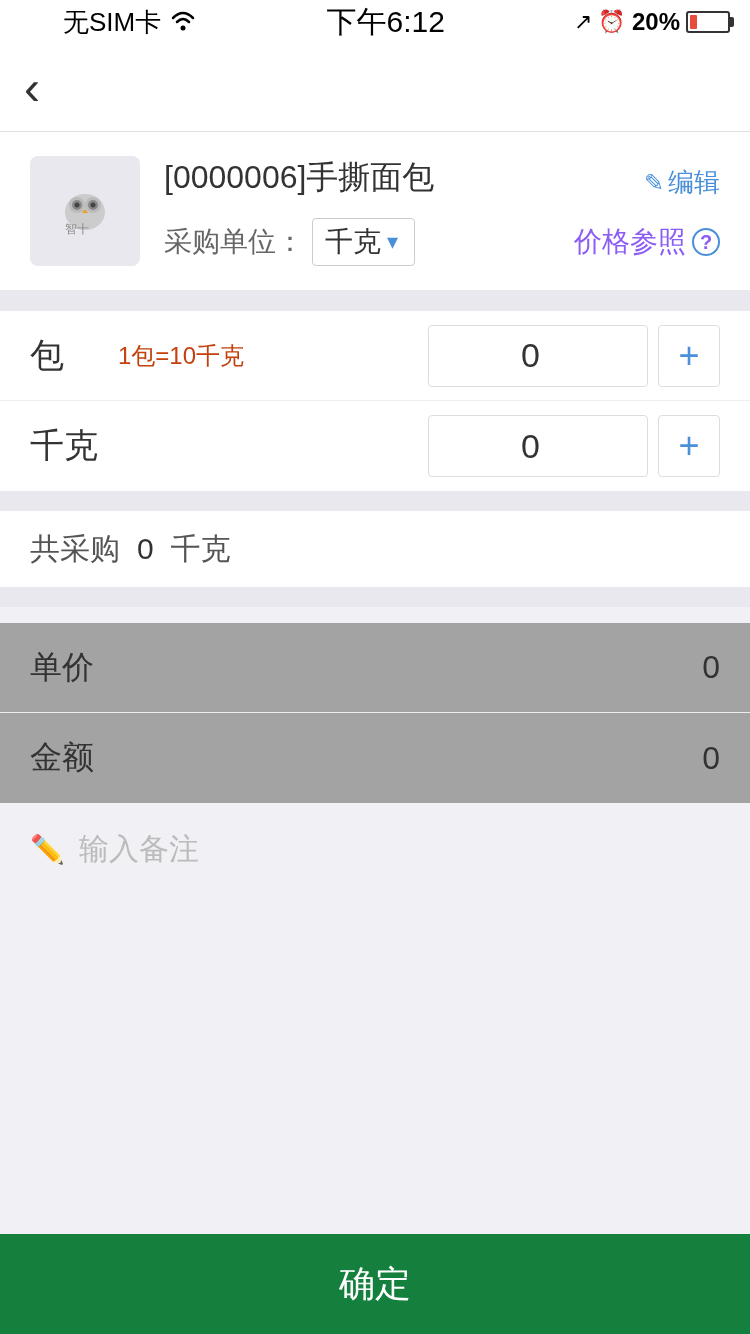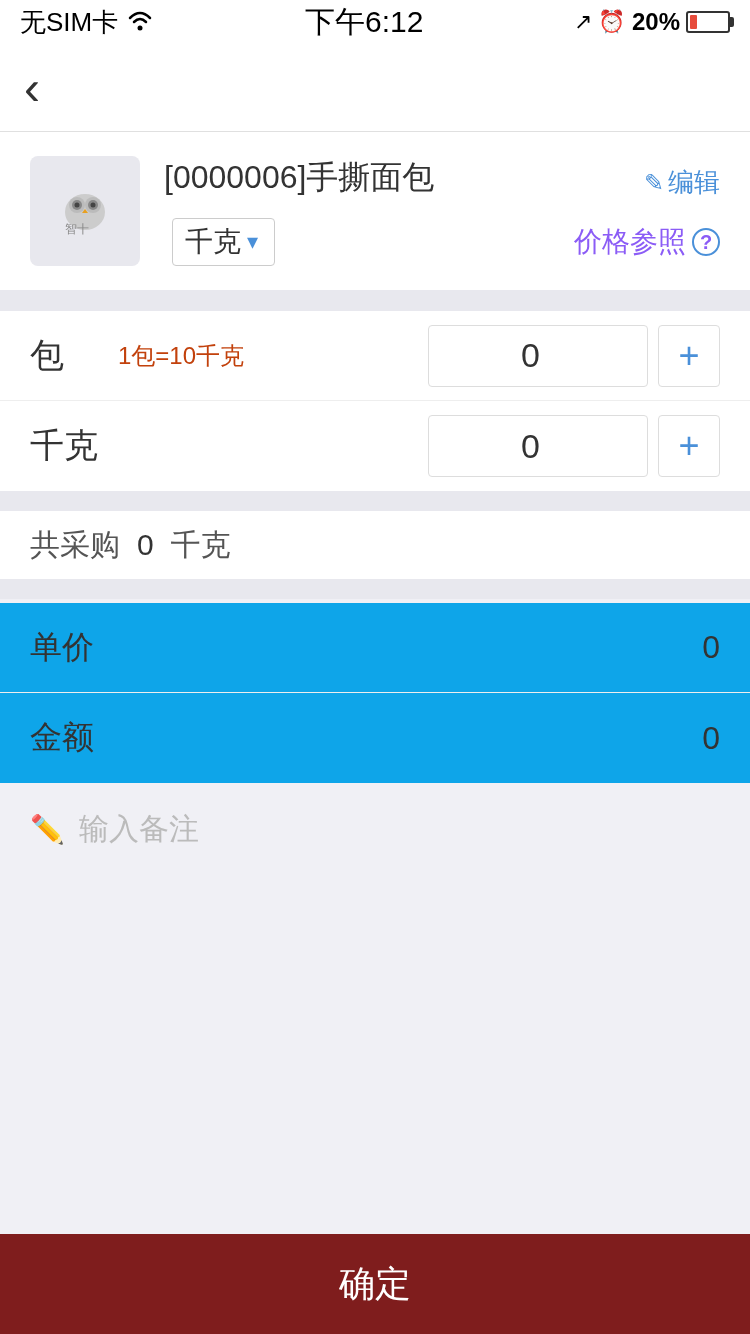--- a/index.html
+++ b/index.html
@@ -17,21 +17,21 @@
     .status-bar {
       height: 44px;
       background: #fff;
       display: flex;
       align-items: center;
       justify-content: space-between;
       padding: 0 20px;
       font-size: 28px;
       color: #000;
     }
-    .status-left { display: flex; align-items: center; gap: 8px; font-size: 26px; }
+    .status-left { display: flex; align-items: center; gap: 8px; font-size: 26px; margin-left: 43px; }
     .status-center { font-size: 30px; font-weight: 500; }
     .status-right { display: flex; align-items: center; gap: 6px; font-size: 24px; }
     .battery-body {
       width: 44px; height: 22px; border: 2px solid #333; border-radius: 3px;
       position: relative; display: flex; align-items: center; padding: 2px;
     }
     .battery-body::after {
       content: ''; position: absolute; right: -6px; top: 50%; transform: translateY(-50%);
       width: 4px; height: 10px; background: #333; border-radius: 0 2px 2px 0;
     }
@@ -145,33 +145,33 @@
       font-size: 36px; color: #4a90d9; cursor: pointer;
     }
 
     
     .total-section {
       background: #fff;
       padding: 0 30px;
     }
     .total-row {
       display: flex; align-items: center; justify-content: space-between;
-      height: 68px;
+      height: 76px;
     }
     .total-text { font-size: 30px; color: #555; }
     .total-highlight { font-size: 30px; color: #333; margin: 0 8px; font-weight: 500; }
     .record-btn {
       border: 1px solid #4a90d9; border-radius: 4px;
       padding: 12px 28px;
       font-size: 28px; color: #4a90d9; cursor: pointer;
       background: #fff;
     }
 
     
-    .price-section { background: #0ea5e9; margin-top: 4px; }
+    .price-section { background: #a3a3a3; margin-top: 16px; }
     .price-row {
       display: flex; align-items: center; justify-content: space-between;
       padding: 0 30px; height: 90px;
       border-bottom: 1px solid #eee;
     }
     .price-label { font-size: 32px; color: #333; }
     .price-value { font-size: 32px; color: #333; }
 
     
     .note-section {
@@ -184,21 +184,21 @@
     .content-fill {
       background: #f0f0f5;
       height: 280px;
     }
 
     
     .confirm-bar {
       position: fixed;
       bottom: 0; left: 0; width: 750px;
       height: 100px;
-      background: #7f1d1d;
+      background: #15803d;
       display: flex; align-items: center; justify-content: center;
       cursor: pointer;
     }
     .confirm-text {
       font-size: 36px; color: #fff; font-weight: 500;
     }
   </style>
 </head>
 <body>
 
@@ -253,20 +253,21 @@
   <div class="product-info">
     <div class="product-name-row">
       <span class="product-name">[0000006]手撕面包</span>
       <span class="edit-btn">
         <span style="font-size:24px;">✎</span>
         <span>编辑</span>
       </span>
     </div>
     <div class="product-unit-row">
       <div style="display:flex;align-items:center;">
+        <span class="unit-label">采购单位：</span>
         <span class="unit-select">
           <span>千克</span>
           <span class="unit-select-arrow">▾</span>
         </span>
       </div>
       <span class="price-ref">
         <span>价格参照</span>
         <span class="price-ref-icon">?</span>
       </span>
     </div>

